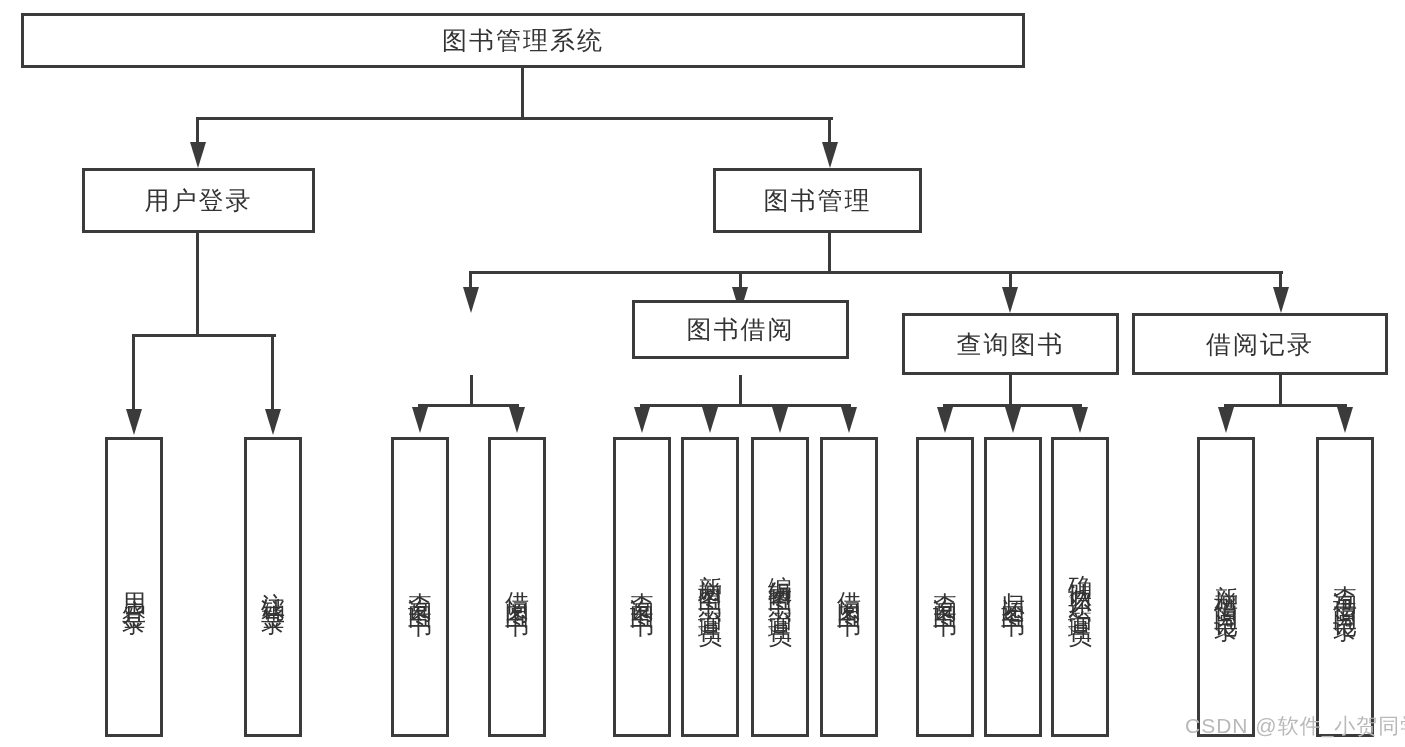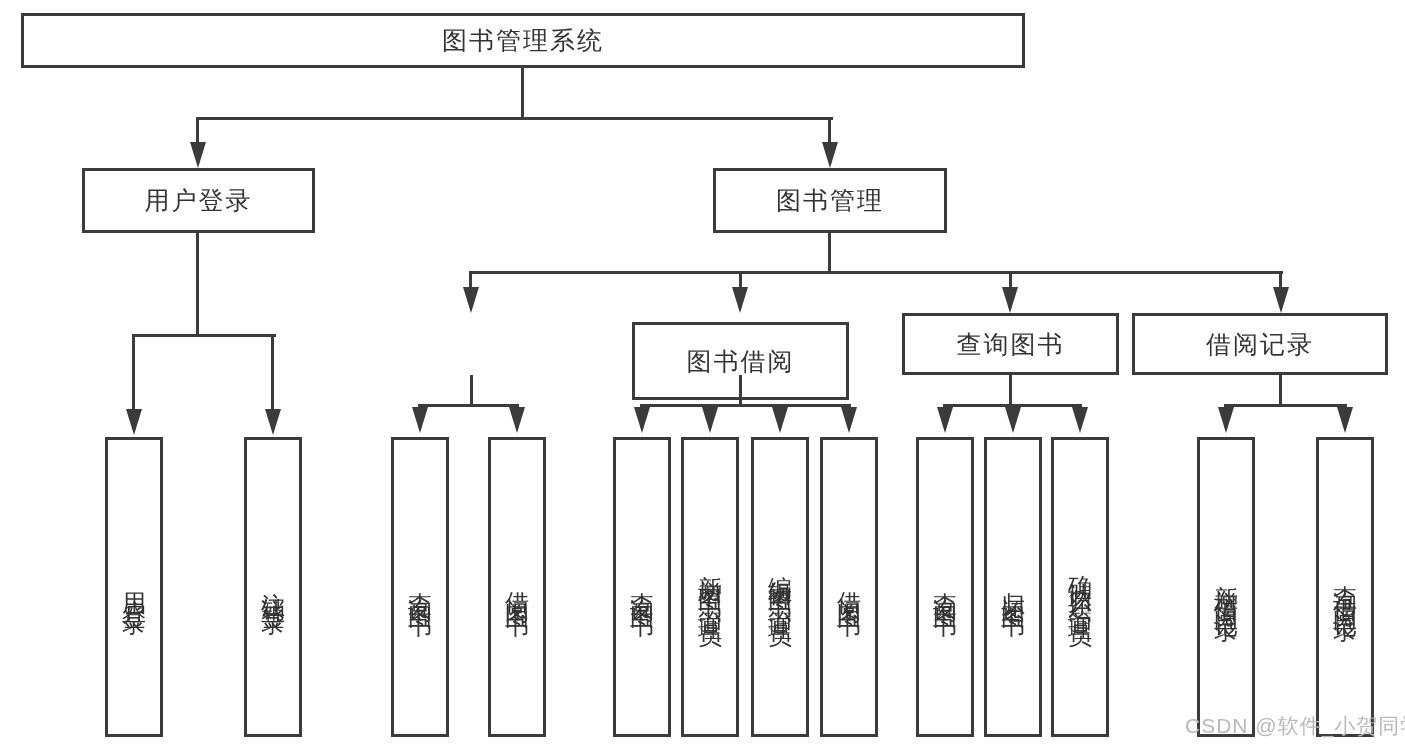--- a/index.html
+++ b/index.html
@@ -76,21 +76,21 @@
   <div class="ln" style="left:521px;top:68px;width:3px;height:50px"></div>
   <div class="ln" style="left:196px;top:117px;width:637px;height:3px"></div>
   <div class="ln" style="left:196px;top:118px;width:3px;height:28px"></div>
   <div class="ah" style="left:190px;top:142px"></div>
   <div class="ln" style="left:828px;top:118px;width:3px;height:28px"></div>
   <div class="ah" style="left:822px;top:142px"></div>
 
   <div class="hbox" style="left:82px;top:168px;width:233px;height:65px">
     <span>用户登录</span>
   </div>
-  <div class="hbox" style="left:713px;top:168px;width:234px;height:65px">
+  <div class="hbox" style="left:713px;top:168px;width:209px;height:65px">
     <span>图书管理</span>
   </div>
 
   <div class="ln" style="left:196px;top:233px;width:3px;height:102px"></div>
   <div class="ln" style="left:132px;top:334px;width:144px;height:3px"></div>
   <div class="ln" style="left:132px;top:335px;width:3px;height:76px"></div>
   <div class="ah" style="left:126px;top:409px"></div>
   <div class="ln" style="left:271px;top:335px;width:3px;height:76px"></div>
   <div class="ah" style="left:265px;top:409px"></div>
 
@@ -98,21 +98,21 @@
   <div class="ln" style="left:469px;top:271px;width:814px;height:3px"></div>
   <div class="ln" style="left:469px;top:272px;width:3px;height:18px"></div>
   <div class="ah" style="left:463px;top:287px"></div>
   <div class="ln" style="left:739px;top:272px;width:3px;height:18px"></div>
   <div class="ah" style="left:732px;top:287px"></div>
   <div class="ln" style="left:1009px;top:272px;width:3px;height:18px"></div>
   <div class="ah" style="left:1002px;top:287px"></div>
   <div class="ln" style="left:1279px;top:272px;width:3px;height:18px"></div>
   <div class="ah" style="left:1273px;top:287px"></div>
 
-  <div class="hbox" style="left:632px;top:322px;width:217px;height:78px">
+  <div class="hbox" style="left:632px;top:300px;width:217px;height:59px">
     <span>图书借阅</span>
   </div>
   <div class="hbox" style="left:902px;top:313px;width:217px;height:62px">
     <span>查询图书</span>
   </div>
   <div class="hbox" style="left:1132px;top:313px;width:256px;height:62px">
     <span>借阅记录</span>
   </div>
 
   <div class="ln" style="left:470px;top:375px;width:3px;height:31px"></div>

